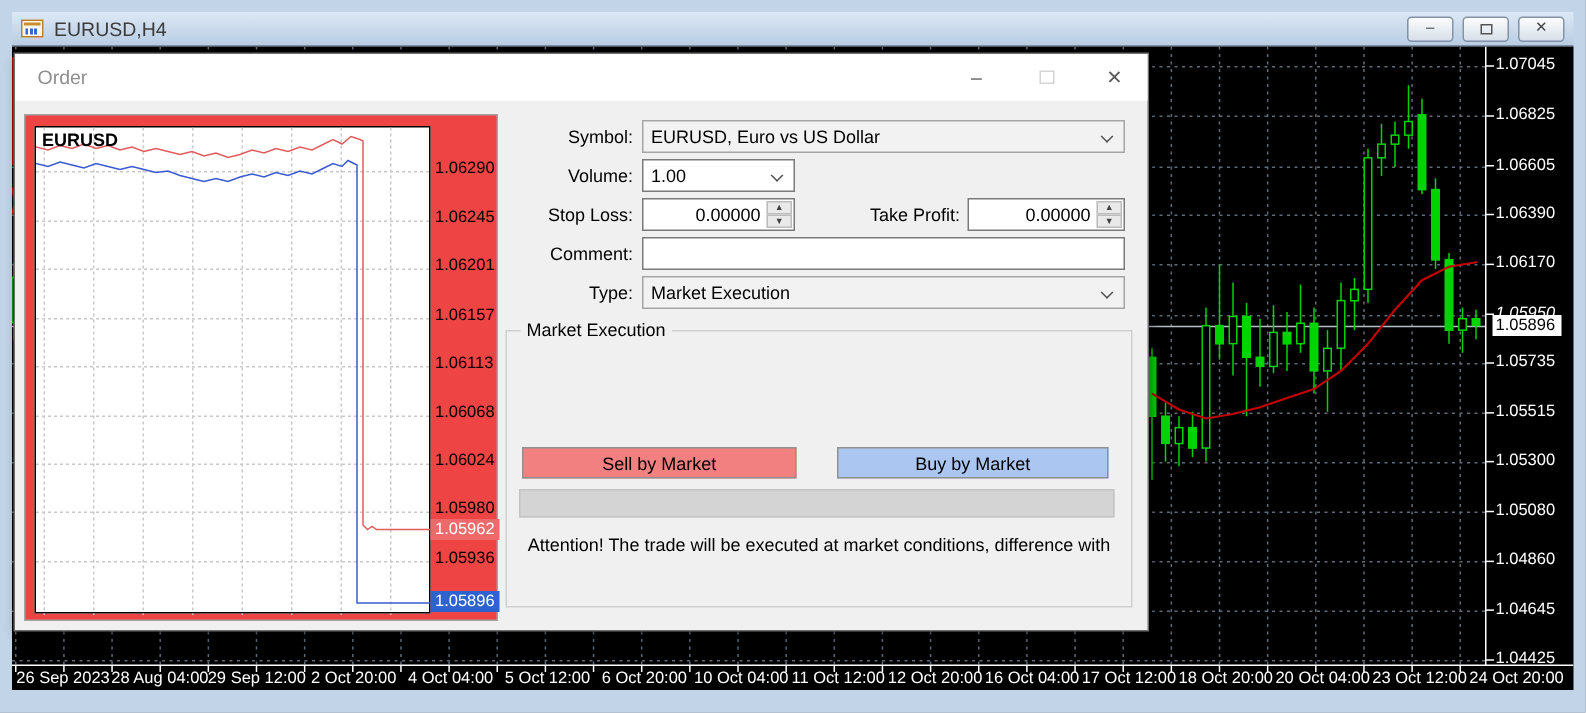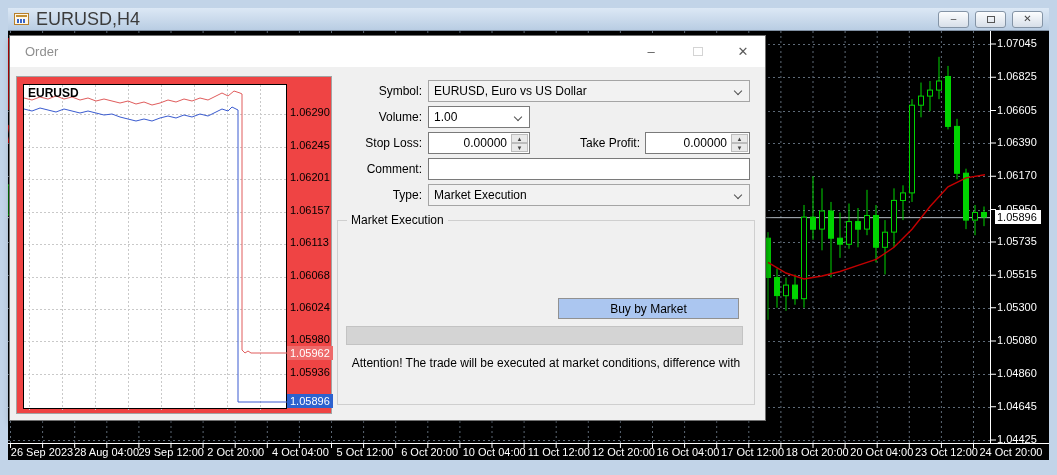--- a/index.html
+++ b/index.html
@@ -6,21 +6,21 @@
   *{box-sizing:border-box;}
   .screen{position:relative;width:1057px;height:475px;background:#c2d4e8;font-family:"Liberation Sans",sans-serif;overflow:hidden;}
   
   .main-titlebar{position:absolute;left:8px;top:8px;width:1041px;height:23px;
     background:linear-gradient(#dce8f5,#b9cde3);border-bottom:1px solid #7f8fa2;
     display:flex;align-items:center;padding:0 6px;}
   .chart-icon{width:15px;height:12px;border:1px solid #b87f2a;background:#fdf6e8;margin-right:7px;position:relative;}
   .chart-icon::before{content:"";position:absolute;left:1px;top:1px;width:11px;height:2px;background:#c59032;}
   .chart-icon::after{content:"";position:absolute;left:2px;bottom:1px;width:8px;height:4px;
     background:repeating-linear-gradient(90deg,#3a66c8 0 2px,#fff 2px 3px);}
-  .main-title{font-size:18px;color:#3c3c3c;}
+  .main-title{font-size:13px;color:#3c3c3c;}
   .win-btns{margin-left:auto;display:flex;gap:6px;}
   .win-btn{width:31px;height:17px;border:1px solid #8494a6;border-radius:3px;
     background:linear-gradient(#fcfdfe,#d7dfe9);display:flex;align-items:center;justify-content:center;
     font-size:10px;color:#444;line-height:1;}
   .restore-box{width:8px;height:7px;border:1px solid #555;background:transparent;}
   
   .chart-window{position:absolute;left:8px;top:31px;width:1041px;height:429px;background:#000;}
   .chart-window svg{position:absolute;left:0;top:0;}
   .vgrid,.hgrid{stroke:#5f6b78;stroke-width:1;stroke-dasharray:2,3;}
   .cpline{stroke:#b6bec7;stroke-width:1;}
@@ -295,21 +295,21 @@
         <line x1="901.3000000000004" y1="413" x2="901.3000000000004" y2="417" class="tick"></line>
         <line x1="933.4000000000004" y1="413" x2="933.4000000000004" y2="417" class="tick"></line>
         <line x1="965.5000000000005" y1="413" x2="965.5000000000005" y2="417" class="tick"></line>
       </svg>
     <div class="price-axis" id="price-axis">
         <div class="plabel" style="top: 6px;">1.07045</div>
         <div class="plabel" style="top: 39.2519px;">1.06825</div>
         <div class="plabel" style="top: 72.5038px;">1.06605</div>
         <div class="plabel" style="top: 105px;">1.06390</div>
         <div class="plabel" style="top: 138.252px;">1.06170</div>
-        <div class="plabel" style="top: 171.504px;">1.05950</div>
+        <div class="plabel" style="top: 171.504px; font-style: italic;">1.05950</div>
         <div class="plabel" style="top: 204px;">1.05735</div>
         <div class="plabel" style="top: 237.252px;">1.05515</div>
         <div class="plabel" style="top: 269.748px;">1.05300</div>
         <div class="plabel" style="top: 303px;">1.05080</div>
         <div class="plabel" style="top: 336.252px;">1.04860</div>
         <div class="plabel" style="top: 368.748px;">1.04645</div>
         <div class="plabel" style="top: 402px;">1.04425</div>
         <div class="pcur" style="top: 178.666px;">1.05896</div>
       </div>
     <div class="time-axis" id="time-axis">
@@ -418,20 +418,21 @@
     <div class="ctl textbox" style="left:418px;top:122px;width:322px;">
       <span></span>
     </div>
     <div class="ctl dropdown" style="left:418px;top:148px;width:322px;">
       <span>Market Execution</span>
       <span class="chev"></span>
     </div>
 
     <div class="groupbox">
       <div class="group-label">Market Execution</div>
+      <div class="sell-btn">Sell by Market</div>
       <div class="buy-btn">Buy by Market</div>
       <div class="progress"></div>
       <div class="attention">
         <div>Attention! The trade will be executed at market conditions, difference with</div>
       </div>
     </div>
   </div>
 
 </div>
 

